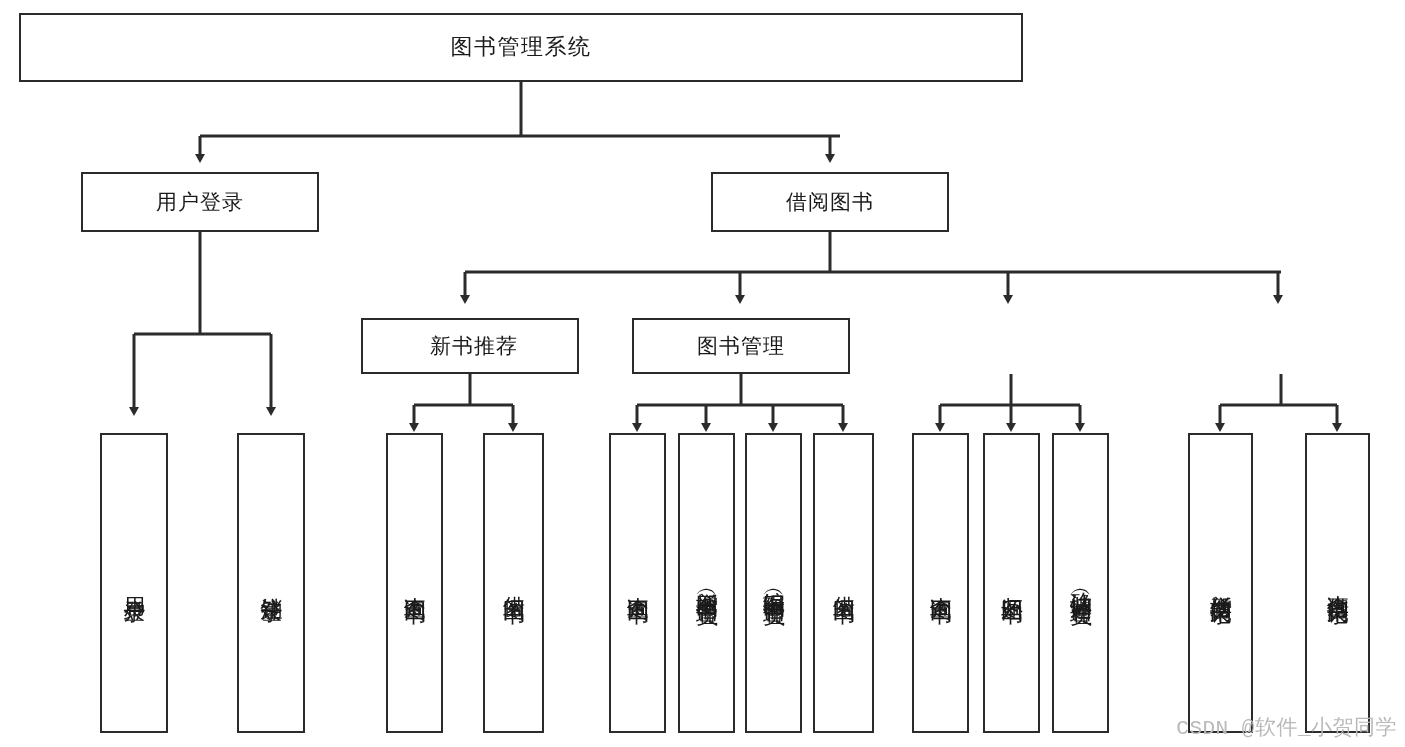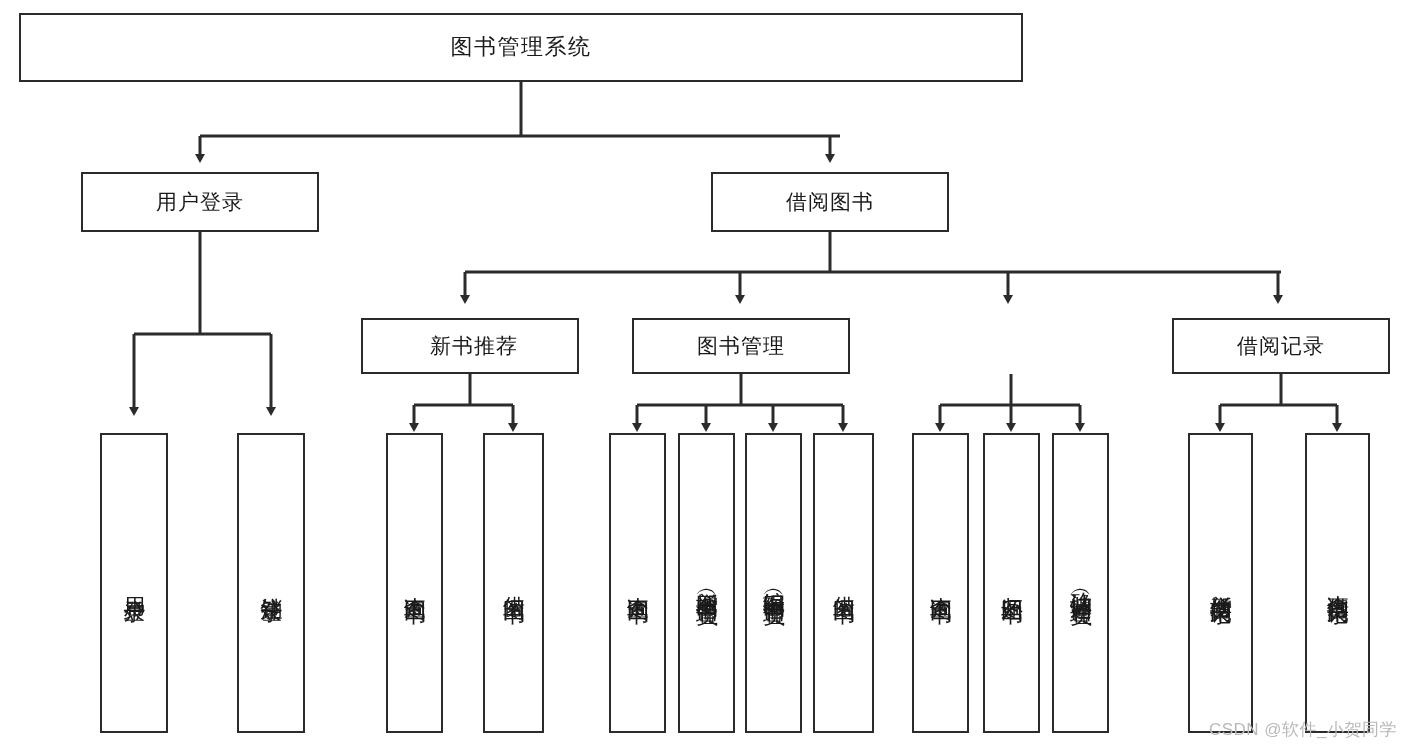--- a/index.html
+++ b/index.html
@@ -60,24 +60,25 @@
     writing-mode: vertical-rl;
     text-orientation: upright;
     font-size: 22px;
     line-height: 1.22;
     letter-spacing: 2px;
   }
   #watermark {
     position: absolute;
     right: 8px;
     bottom: 6px;
-    font-size: 17px;
+    font-size: 21px;
     color: #b9b9b9;
     letter-spacing: 0.5px;
     white-space: nowrap;
+    font-family: Liberation Mono, monospace;
   }
 </style>
 </head>
 <body>
 
 <div id="diagram-root">
 
   <svg id="edges" viewBox="0 0 1405 747">
     <defs>
       <marker id="arrow" markerWidth="9" markerHeight="10" refX="1" refY="5" orient="auto" markerUnits="userSpaceOnUse">
@@ -138,23 +139,20 @@
   <div class="node horiz" style="left:711px; top:172px; width:238px; height:60px;">
     <span class="label">借阅图书</span>
   </div>
 
   <div class="node horiz" style="left:361px; top:318px; width:218px; height:56px;padding-left:8px;">
     <span class="label">新书推荐</span>
   </div>
   <div class="node horiz" style="left:632px; top:318px; width:218px; height:56px;">
     <span class="label">图书管理</span>
   </div>
-  <div class="node horiz" style="left:1172px; top:318px; width:218px; height:56px;">
-    <span class="label">借阅记录</span>
-  </div>
 
   <div class="node vert" style="left:100px; top:433px; width:68px; height:300px;">
     <span class="label">用户登录</span>
   </div>
   <div class="node vert" style="left:237px; top:433px; width:68px; height:300px;">
     <span class="label">注销登录</span>
   </div>
   <div class="node vert" style="left:386px; top:433px; width:57px; height:300px;">
     <span class="label">查询图书</span>
   </div>

